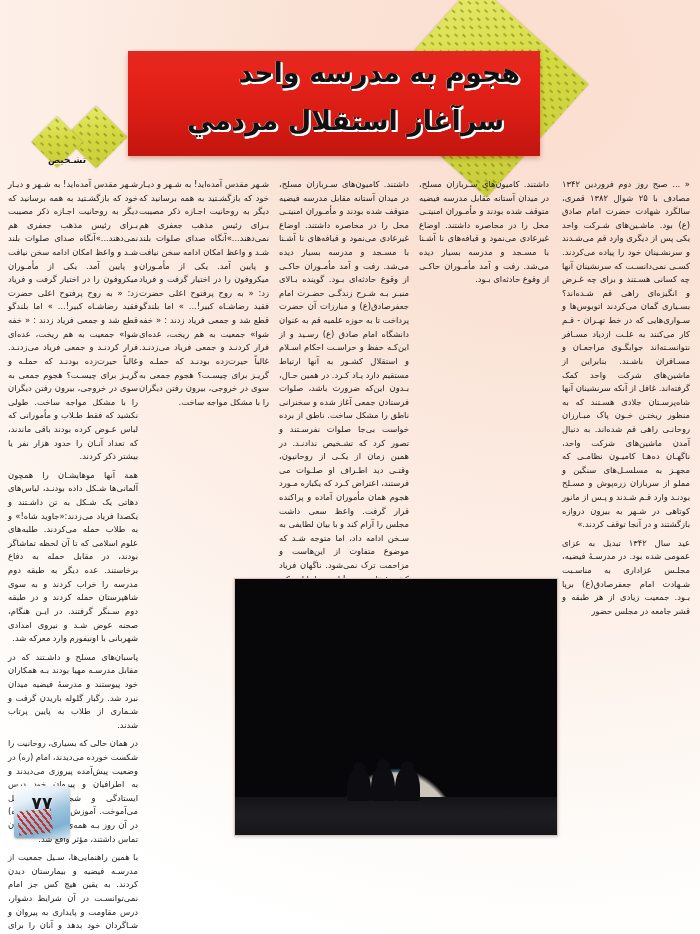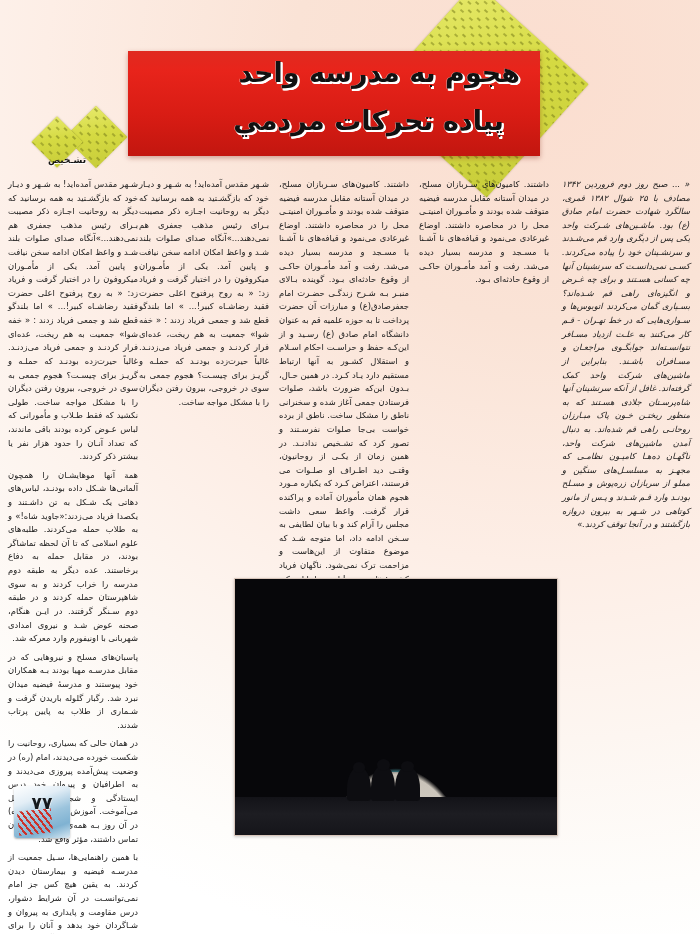--- a/index.html
+++ b/index.html
@@ -58,21 +58,21 @@
     position:absolute;top:178px;left:0;width:700px;height:700px;
     direction:rtl;
   }
   .column{
     position:absolute;top:0;width:130px;
     font-size:8.4px;line-height:1.62;color:#1a1a1a;
     text-align:justify;text-justify:inter-word;
     direction:rtl;
     word-spacing:-0.2px;
   }
-  #col-1{right:10px;font-style:italic;}      
+  #col-1{right:10px;}      
   #col-2{right:151px;}
   #col-3{right:291px;}
   #col-4{right:431px;}
   #col-5{right:562px;}
   .column p{margin:0 0 5px 0;}
   .col-narrow{width:128px;}
 
   
   #photo-frame{
     position:absolute;left:234px;top:578px;width:322px;height:256px;
@@ -138,42 +138,43 @@
 </style>
 </head>
 <body>
 
 <div class="diamond" id="diamond-main"></div>
 <div class="diamond" id="diamond-mid"></div>
 <div class="diamond" id="diamond-small"></div>
 
 <div id="headline-band"></div>
 <div class="headline-text" id="headline-line-1">هجوم به مدرسه واحد</div>
-<div class="headline-text" id="headline-line-2">پیاده تحرکات مردمي</div>
+<div class="headline-text" id="headline-line-2">سرآغاز استقلال مردمي</div>
 <div id="byline">تشـخیص</div>
 
 <div id="article">
   <div class="column" id="col-5">
       <p>شـهر مقدس آمده‌اید! به شـهر و دیـار خود که بازگشـتید به همه برسانید که دیگر به روحانیت اجـازه ذکر مصیبت بـرای رئیس مذهب جعفری هم نمی‌دهند...»آنگاه صدای صلوات بلند شـد و واعظ امکان ادامه سخن نیافت و پایین آمد. یکی از مأمـوران میکروفون را در اختیار گرفت و فریاد زد: « به روح پرفتوح اعلی حضرت فقید رضاشـاه کبیر!... » اما بلندگو قطع شد و جمعی فریاد زدند : « خفه شوا» جمعیت به هم ریخت، عده‌ای فرار کردنـد و جمعی فریاد می‌زدنـد. غالباً حیرت‌زده بودنـد که حملـه و گریـز برای چیسـت؟ هجوم جمعی به سوی در خروجی، بیرون رفتن دیگران را با مشکل مواجه ساخت. طولی نکشید که فقط طـلاب و مأمورانی که لباس عـوض کرده بودند باقی ماندند، که تعداد آنـان را حدود هزار نفر یا بیشتر ذکر کردند.</p>
       <p>همة آنها موهایشـان را همچون آلمانی‌ها شـکل داده بودنـد، لباس‌های دهاتی یک شـکل به تن داشـتند و یکصدا فریاد می‌زدند:«جاوید شاه!» و به طلاب حمله می‌کردند. طلبه‌های علوم اسلامی که تا آن لحظه تماشاگر بودند، در مقابل حمله به دفاع برخاستند. عده دیگر به طبقه دوم مدرسه را خراب کردند و به سوی شاهپرستان حمله کردند و در طبقه دوم سـنگر گرفتند. در ایـن هنگام، صحنه عوض شـد و نیروی امدادی شهربانی با اونیفورم وارد معرکه شد.</p>
-      <p>پاسبان‌های مسلح و نیروهایی که در مقابل مدرسـه مهیا بودند بـه همکاران خود پیوستند و مدرسهٔ فیضیه میدان نبرد شد. رگبار گلوله باریدن گرفت و شـماری از طلاب به پایین پرتاب شدند.</p>
+      <p>پاسبان‌های مسلح و داشـتند که در مقابل مدرسـه مهیا بودند بـه همکاران خود پیوستند و مدرسهٔ فیضیه میدان نبرد شد. رگبار گلوله باریدن گرفت و شـماری از طلاب به پایین پرتاب شدند.</p>
       <p>در همان حالی که بسیاری، روحانیت را شکست خورده می‌دیدند، امام (ره) در وضعیت پیش‌آمده پیروزی می‌دیدند و به اطرافیان و پیروان خود درس ایستادگی و شجاعت در عمل می‌آموخت. آموزش عملـی امام (ره) در آن روز بـه همه‌ی آنها که با ایشان تماس داشتند، مؤثر واقع شد.</p>
       <p>با همین راهنمایی‌ها، سـیل جمعیت از مدرسـه فیضیه و بیمارستان دیدن کردند. به یقین هیچ کس جز امام نمی‌توانسـت در آن شرایط دشوار، درس مقاومت و پایداری به پیروان و شـاگردان خود بدهد و آنان را برای مبارزه مستمر و طولانی آماده سازد.</p>
     </div>
   <div class="column" id="col-4">
       <p>شـهر مقدس آمده‌اید! به شـهر و دیـار خود که بازگشـتید به همه برسانید که دیگر به روحانیت اجـازه ذکر مصیبت بـرای رئیس مذهب جعفری هم نمی‌دهند...»آنگاه صدای صلوات بلند شـد و واعظ امکان ادامه سخن نیافت و پایین آمد. یکی از مأمـوران میکروفون را در اختیار گرفت و فریاد زد: « به روح پرفتوح اعلی حضرت فقید رضاشـاه کبیر!... » اما بلندگو قطع شد و جمعی فریاد زدند : « خفه شوا» جمعیت به هم ریخت، عده‌ای فرار کردنـد و جمعی فریاد می‌زدنـد. غالباً حیرت‌زده بودنـد که حملـه و گریـز برای چیسـت؟ هجوم جمعی به سوی در خروجی، بیرون رفتن دیگران را با مشکل مواجه ساخت.</p>
     </div>
   <div class="column" id="col-3">
       <p>داشتند. کامیون‌های سـربازان مسلح، در میدان آستانه مقابل مدرسه فیضیه متوقف شده بودند و مأمـوران امنیتـی محل را در محاصره داشتند. اوضاع غیرعادی می‌نمود و قیافه‌های نا آشـنا با مسـجد و مدرسه بسیار دیده می‌شد. رفت و آمد مأمـوران حاکـی از وقوع حادثه‌ای بـود. گوینده بـالای منبـر بـه شـرح زندگـی حضـرت امام جعفرصادق(ع) و مبارزات آن حضرت پرداخت تا به حوزه علمیه قم به عنوان دانشگاه امام صادق (ع) رسـید و از این‌کـه حفظ و حراسـت احکام اسـلام و استقلال کشـور به آنها ارتباط مستقیم دارد یـاد کـرد. در همین حـال، بـدون این‌که ضرورت باشد، صلوات فرستادن جمعی آغاز شده و سخنرانی ناطق را مشکل ساخت. ناطق از برده خواست بی‌جا صلوات نفرسـتند و تصور کرد که تشـخیص ندادنـد. در همین زمان از یکـی از روحانیون، وقتـی دید اطـراف او صلـوات می فرستند، اعتراض کـرد که یکباره مـورد هجوم همان مأموران آماده و پراکنده قرار گرفت. واعظ سعی داشت مجلس را آرام کند و با بیان لطایفی به سـخن ادامه داد، اما متوجه شـد که موضوع متفاوت از این‌هاست و مزاحمت ترک نمی‌شود. ناگهان فریاد کشـید: «ای مردم ! ای مسلمانانی کـه از صدهـا فرسـنگ راه بـه ایـن</p>
     </div>
   <div class="column" id="col-2">
       <p>داشتند. کامیون‌های سـربازان مسلح، در میدان آستانه مقابل مدرسه فیضیه متوقف شده بودند و مأمـوران امنیتـی محل را در محاصره داشتند. اوضاع غیرعادی می‌نمود و قیافه‌های نا آشـنا با مسـجد و مدرسه بسیار دیده می‌شد. رفت و آمد مأمـوران حاکـی از وقوع حادثه‌ای بـود.</p>
     </div>
   <div class="column col-narrow" id="col-1">
       <p>« ... صبح روز دوم فروردین ۱۳۴۲ مصادف با ۲۵ شوال ۱۳۸۲ قمری، سالگرد شهادت حضرت امام صادق (ع) بود. ماشـین‌های شـرکت واحد یکی پس از دیگری وارد قم می‌شـدند و سرنشـینان خود را پیاده می‌کردند. کسـی نمی‌دانسـت که سرنشینان آنها چه کسانی هسـتند و برای چه غـرض و انگیزه‌ای راهی قم شـده‌اند؟ بسـیاری گمان می‌کردند اتوبوس‌ها و سـواری‌هایی که در خط تهـران - قـم کار می‌کنند به علـت ازدیاد مسـافر نتوانسـته‌اند جوابگـوی مراجعـان و مسـافران باشـند. بنابراین از ماشین‌های شرکت واحد کمک گرفته‌اند. غافل از آنکه سرنشینان آنها شاه‌پرسـتان جلادی هسـتند که به منظور ریختـن خـون پاک مبـارزان روحانـی راهی قم شده‌اند. به دنبال آمدن ماشین‌های شرکت واحد، ناگهـان ده‌هـا کامیـون نظامـی که مجهـز به مسلسـل‌های سنگین و مملو از سربازان زره‌پوش و مسـلح بودنـد وارد قـم شـدند و پـس از مانور کوتاهی در شـهر به بیرون دروازه بازگشتند و در آنجا توقف کردند.»</p>
+      <p>عید سال ۱۳۴۲ تبدیل به عزای عمومی شده بود. در مدرسـهٔ فیضیه، مجلـس عزاداری به مناسـبت شـهادت امام جعفرصادق(ع) برپا بـود. جمعیت زیادی از هر طبقه و قشر جامعه در مجلس حضور</p>
     </div>
 </div>
 
 <div id="photo-frame">
   <div id="photo">
     <div class="ph-sky"></div>
     <div class="ph-cloud" style="left:40px;top:60px;width:70px;height:14px;"></div>
     <div class="ph-cloud" style="left:150px;top:72px;width:110px;height:16px;"></div>
     <div class="ph-cloud" style="left:215px;top:58px;width:80px;height:12px;"></div>
 

